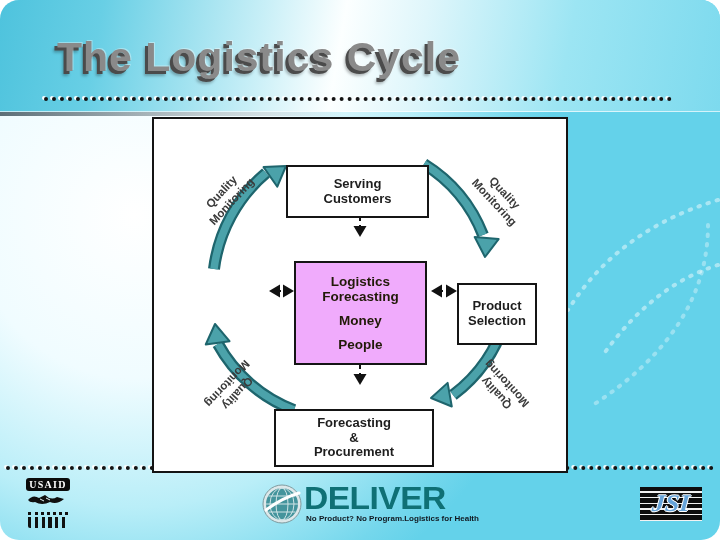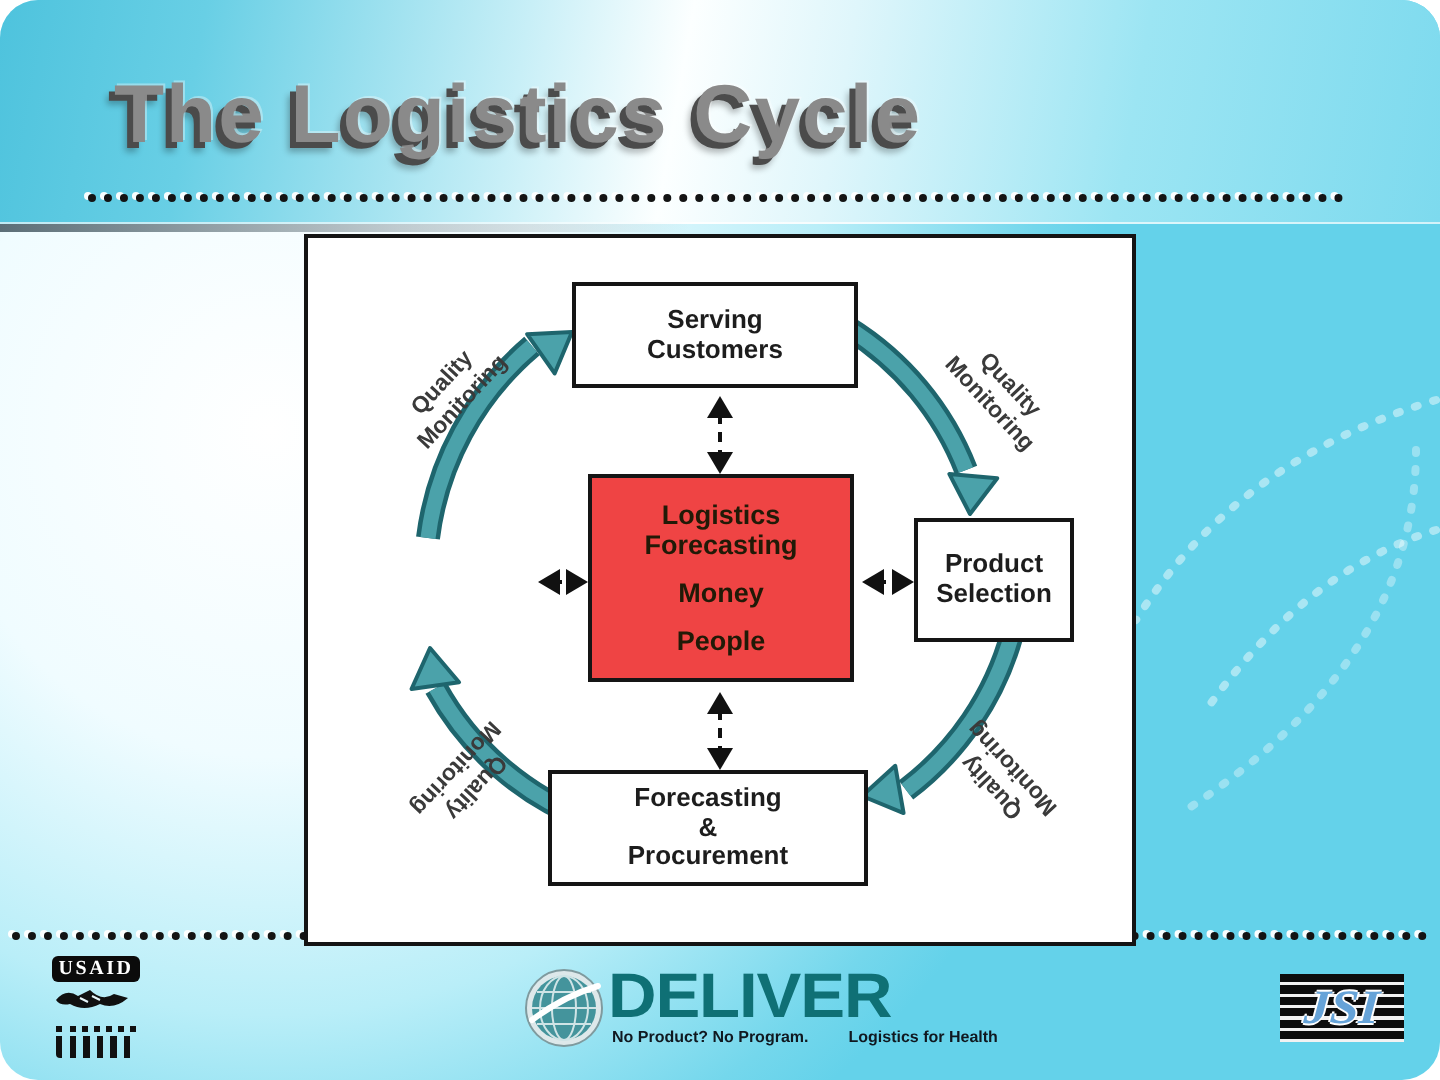--- a/index.html
+++ b/index.html
@@ -50,29 +50,29 @@
   .panel {
     position:absolute; left:152px; top:117px; width:416px; height:356px;
     background:#ffffff; border:2px solid #141414; z-index:2;
   }
   .panel svg.overlay { position:absolute; left:0; top:0; z-index:1; pointer-events:none; }
 
   .dbox {
     position:absolute; background:#ffffff; border:2px solid #151515;
     display:flex; flex-direction:column; align-items:center; justify-content:center;
     font-weight:bold; font-size:13px; line-height:1.12; color:#1d1d1d;
-    text-align:left; z-index:2;
+    text-align:left; z-index:2;margin-top:24px;
   }
   .box-serving     { left:132px; top:22px;  width:143px; height:53px; }
   .box-inventory   { left:16px;  top:137px; width:95px;  height:65px; }
   .box-product     { left:303px; top:140px; width:80px;  height:62px; }
   .box-forecasting { left:120px; top:266px; width:160px; height:58px; }
   .box-center {
     left:140px; top:118px; width:133px; height:104px;
-    background:#ef4444; font-size:13.5px; color:#211a07;
+    background:#f0abfc; font-size:13.5px; color:#211a07;
   }
   .box-center .gap { margin-top:9px; }
 
   .ql {
     position:absolute; z-index:3; display:flex; flex-direction:column; align-items:center;
     font-weight:bold; font-size:11.5px; line-height:1.2; color:#3a3a3a; white-space:nowrap;
   }
   .ql-tl { left:73px;  top:78px;  transform:translate(-50%,-50%) rotate(-47deg); }
   .ql-tr { left:345px; top:79px;  transform:translate(-50%,-50%) rotate(47deg); }
   .ql-br { left:348px; top:269px; transform:translate(-50%,-50%) rotate(227deg); }
@@ -97,21 +97,21 @@
   .deliver { position:absolute; left:262px; top:483px; width:210px; height:46px; z-index:3; }
   .deliver .globe { position:absolute; left:0; top:1px; }
   .deliver .word {
     position:absolute; left:42px; top:-2px;
     font-size:30px; font-weight:bold; letter-spacing:-0.5px; color:#0F7075;
     transform:scale(1.12,1.05); transform-origin:left top; white-space:nowrap;
   }
   .deliver .tags {
     position:absolute; left:44px; top:31px; width:166px;
     display:flex; justify-content:space-between;
-    font-size:8px; font-weight:bold; color:#101820; white-space:nowrap;gap:20px;
+    font-size:8px; font-weight:bold; color:#101820; white-space:nowrap;
   }
 
   .jsi {
     position:absolute; left:640px; top:487px; width:62px; height:34px; z-index:3;
     background: repeating-linear-gradient(180deg, #0d0d0d 0 4.1px, #f2f2f2 4.1px 5.7px);
     display:flex; align-items:center; justify-content:center;
   }
   .jsi span {
     font-family:"Liberation Serif", serif; font-weight:bold; font-style:italic;
     font-size:26px; line-height:1; color:#66a3d8;

